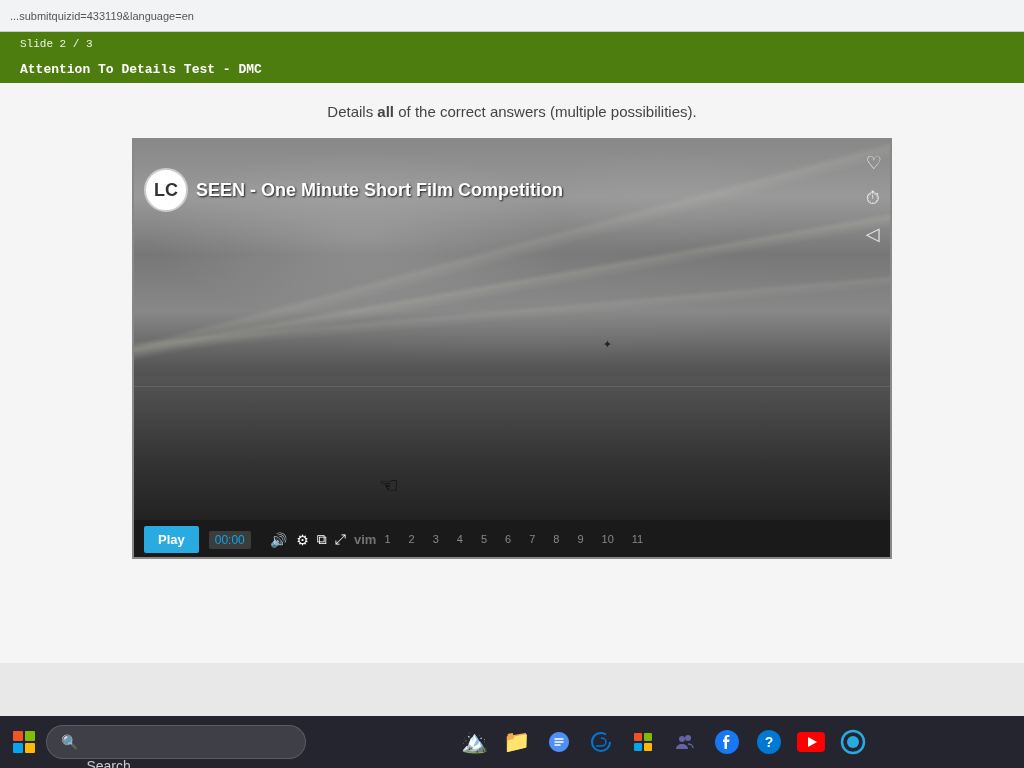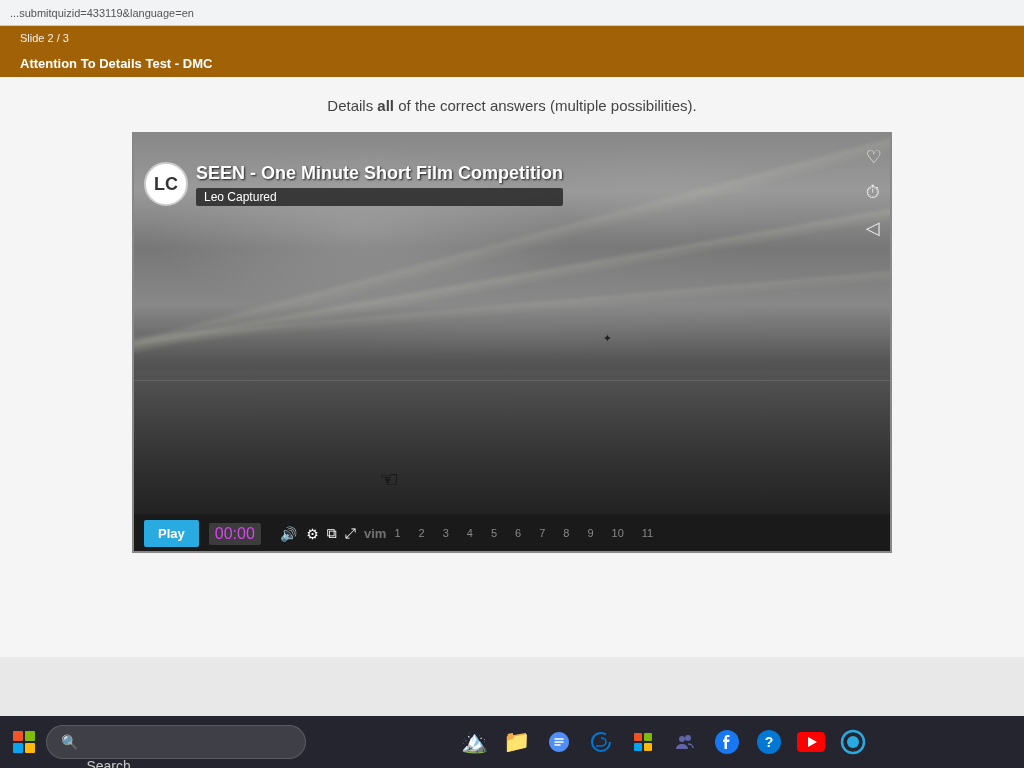--- a/index.html
+++ b/index.html
@@ -7,35 +7,36 @@
       width: 1024px;
       height: 768px;
       overflow: hidden;
       font-family: 'Segoe UI', Arial, sans-serif;
       background: #e8e8e8;
     }
 
     
     .url-bar {
       background: #f1f3f4;
-      height: 26px;
+      height: 32px;
       display: flex;
       align-items: center;
       padding: 0 10px;
       font-size: 11px;
       color: #555;
       border-bottom: 1px solid #ccc;
     }
 
     
     .slide-header {
-      background: #a16207;
+      background: #4d7c0f;
       color: white;
       padding: 6px 20px;
       font-size: 12px;
+      font-family: Liberation Mono, monospace;
     }
     .slide-header .slide-num {
       font-weight: normal;
       font-size: 11px;
       opacity: 0.9;
     }
     .slide-header .slide-title {
       font-weight: bold;
       font-size: 13px;
       margin-top: 12px;
@@ -195,23 +196,23 @@
       border: none;
       padding: 6px 14px;
       font-size: 13px;
       cursor: pointer;
       border-radius: 2px;
       font-weight: 600;
     }
 
     .time-display {
       background: rgba(255,255,255,0.15);
-      color: #d946ef;
+      color: #0ea5e9;
       padding: 2px 6px;
-      font-size: 16px;
+      font-size: 12px;
       border-radius: 2px;
     }
 
     .progress-bar-wrapper {
       flex: 1;
       height: 4px;
       background: #555;
       border-radius: 2px;
       position: relative;
     }
@@ -412,21 +413,20 @@
       <div class="bird">✦</div>
 
       <div class="video-info-overlay">
         <div class="lc-logo-wrapper">
           <div class="lc-logo">
             <span>LC</span>
           </div>
         </div>
         <div class="video-title-block">
           <div class="video-title-text">SEEN - One Minute Short Film Competition</div>
-          <div class="video-subtitle-badge">Leo Captured</div>
         </div>
       </div>
 
       <div class="video-right-icons">
         <span class="video-icon">♡</span>
         <span class="video-icon">⏱</span>
         <span class="video-icon">◁</span>
       </div>
 
     </div>

